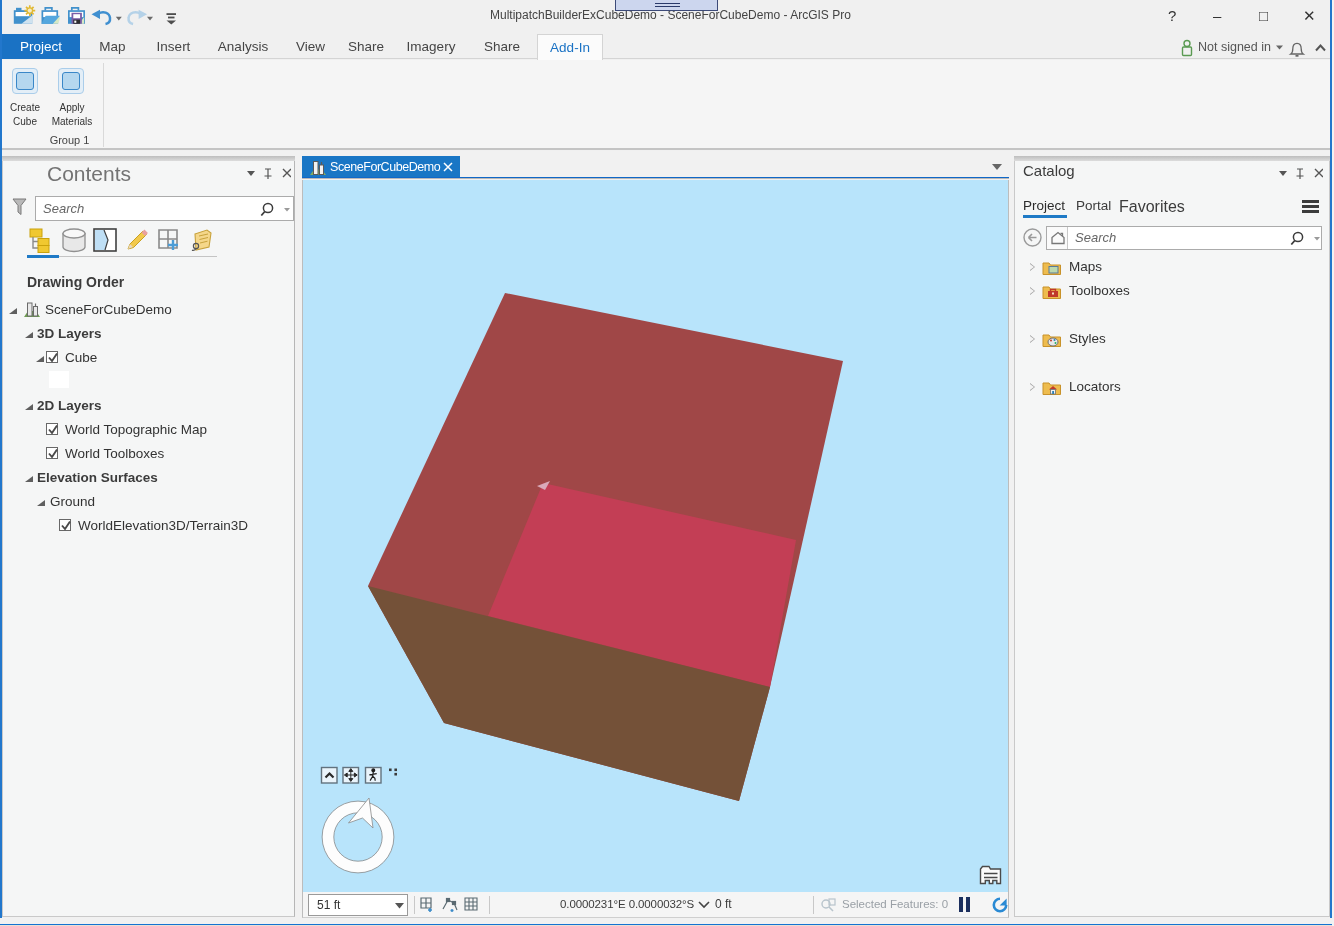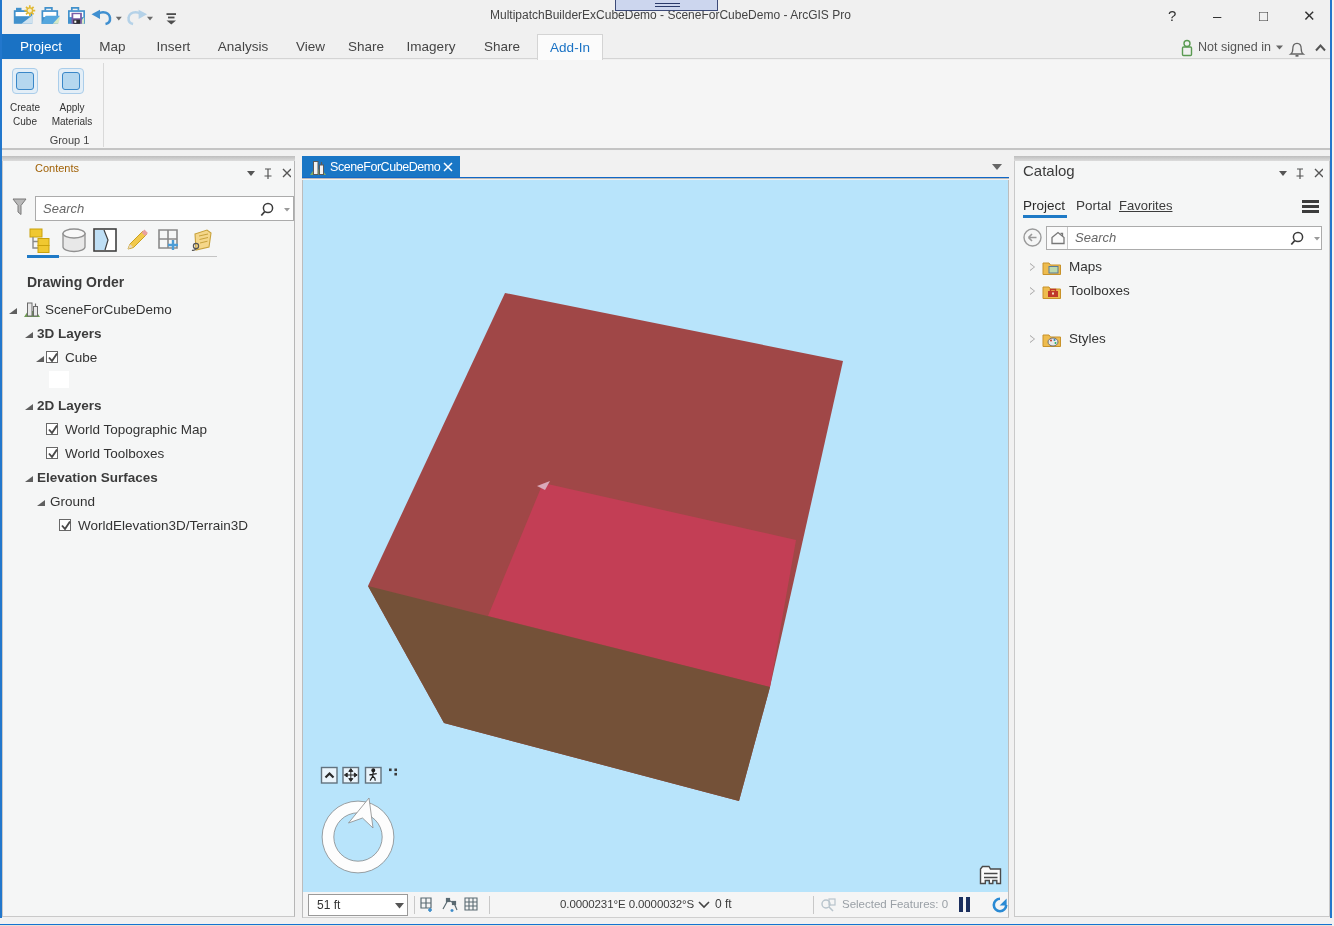--- a/index.html
+++ b/index.html
@@ -151,21 +151,21 @@
   <div class="rbtn-icon" style="left:58px;">
       <div class="inner"></div>
     </div>
   <div class="rbtn-label" style="left:0px;width:50px;">Create<br>Cube</div>
   <div class="rbtn-label" style="left:47px;width:50px;">Apply<br>Materials</div>
   <div id="group1">Group 1</div>
 </div>
 
 <div class="abs" id="dock"></div>
 <div class="abs" id="contents">
-  <div class="abs" style="left:32px;top:4px;font-size:11px;color:#a16207;">Contents</div>
+  <div class="abs" style="left:44px;top:4px;font-size:21px;color:#737373;">Contents</div>
   <svg class="abs" style="left:242px;top:8px;" width="46" height="14">
     <path d="M 2 5 h 8 l -4 5 z" fill="#555"></path>
     <path d="M 23 3 v 7 M 20 3 h 6 M 19.5 10 h 7 M 23 10 v 3" stroke="#555" stroke-width="1.2" fill="none"></path>
     <path d="M 38 3 l 8 8 M 46 3 l -8 8" stroke="#555" stroke-width="1.4"></path>
   </svg>
   <svg class="abs" style="left:9px;top:40px;" width="16" height="20">
     <path d="M 1 1 h 13 l -5 6.5 v 9 l -3 -2.5 v -6.5 z" fill="#b9b9b9" stroke="#7a7a7a" stroke-width="1"></path>
   </svg>
   <div class="abs" style="left:32px;top:38px;width:259px;height:25px;background:#fff;border:1px solid #ababab;">
     <div class="abs" style="left:7px;top:4px;font-size:13px;font-style:italic;color:#666;">Search</div>
@@ -369,21 +369,21 @@
 <div class="abs" id="catalog">
   <div class="abs" style="left:8px;top:4px;font-size:15px;color:#3c3c3c;">Catalog</div>
   <svg class="abs" style="left:262px;top:8px;" width="46" height="14">
     <path d="M 2 5 h 8 l -4 5 z" fill="#555"></path>
     <path d="M 23 3 v 7 M 20 3 h 6 M 19.5 10 h 7 M 23 10 v 3" stroke="#555" stroke-width="1.2" fill="none"></path>
     <path d="M 38 3 l 8 8 M 46 3 l -8 8" stroke="#555" stroke-width="1.4"></path>
   </svg>
   <div class="abs" style="left:8px;top:40px;font-size:13.5px;color:#2b2b2b;">Project</div>
   <div class="abs" style="left:8px;top:57px;width:44px;height:3px;background:#1f7ac6;"></div>
   <div class="abs" style="left:61px;top:40px;font-size:13.5px;color:#3c3c3c;">Portal</div>
-  <div class="abs" style="left:104px;top:40px;font-size:13px;color:#3c3c3c;text-decoration:underline;">Favorites</div>
+  <div class="abs" style="left:104px;top:40px;font-size:16px;color:#3c3c3c;">Favorites</div>
   <svg class="abs" style="left:287px;top:41px;" width="18" height="15">
     <rect x="0" y="1" width="17" height="3" fill="#3c3c3c"></rect>
     <rect x="0" y="6" width="17" height="3" fill="#3c3c3c"></rect>
     <rect x="0" y="11" width="17" height="3" fill="#3c3c3c"></rect>
   </svg>
   <svg class="abs" style="left:8px;top:70px;" width="20" height="20">
     <circle cx="9.5" cy="9.5" r="8.5" fill="none" stroke="#9a9a9a" stroke-width="1.4"></circle>
     <path d="M 5.5 9.5 h 8 M 5.5 9.5 l 3.5 -3.5 M 5.5 9.5 l 3.5 3.5" stroke="#9a9a9a" stroke-width="1.6" fill="none"></path>
   </svg>
   <div class="abs" style="left:31px;top:68px;width:276px;height:24px;background:#fff;border:1px solid #ababab;">
@@ -428,20 +428,32 @@
         <g>
           <path d="M 1 4 h 6 l 1.5 2 h 10 v 9.5 h -17.5 z" fill="#eebc4e" stroke="#c8922a" stroke-width="1"></path>
           <ellipse cx="11" cy="11" rx="5" ry="4" fill="#e8e8e8" stroke="#707070" stroke-width="1"></ellipse>
           <circle cx="9" cy="9.5" r="1" fill="#c0392b"></circle>
           <circle cx="12.5" cy="9" r="1" fill="#2980b9"></circle>
           <circle cx="13.5" cy="12" r="1" fill="#27ae60"></circle>
         </g>
       </svg>
       <span class="ctxt">Styles</span>
     </div>
+  <div class="ctrow" style="top:220px;">
+      <span class="ot"></span>
+      <svg class="cfold" width="20" height="17">
+        <g>
+          <path d="M 1 4 h 6 l 1.5 2 h 10 v 9.5 h -17.5 z" fill="#eebc4e" stroke="#c8922a" stroke-width="1"></path>
+          <path d="M 7 10.5 l 4 -3.5 l 4 3.5 z" fill="#c0392b"></path>
+          <rect x="8.5" y="10.5" width="5" height="4.5" fill="#f0f0f0" stroke="#707070" stroke-width="0.8"></rect>
+          <rect x="10.2" y="12" width="1.8" height="3" fill="#2980b9"></rect>
+        </g>
+      </svg>
+      <span class="ctxt">Locators</span>
+    </div>
 </div>
 
 <div class="abs panelband" style="left:2px;width:293px;"></div>
 <div class="abs panelband" style="left:1014px;width:316px;"></div>
 <div class="abs" id="bleft"></div>
 <div class="abs" id="bright"></div>
 <div class="abs" id="bbottom">
     <div class="bl"></div>
     <div class="be"></div>
   </div>

